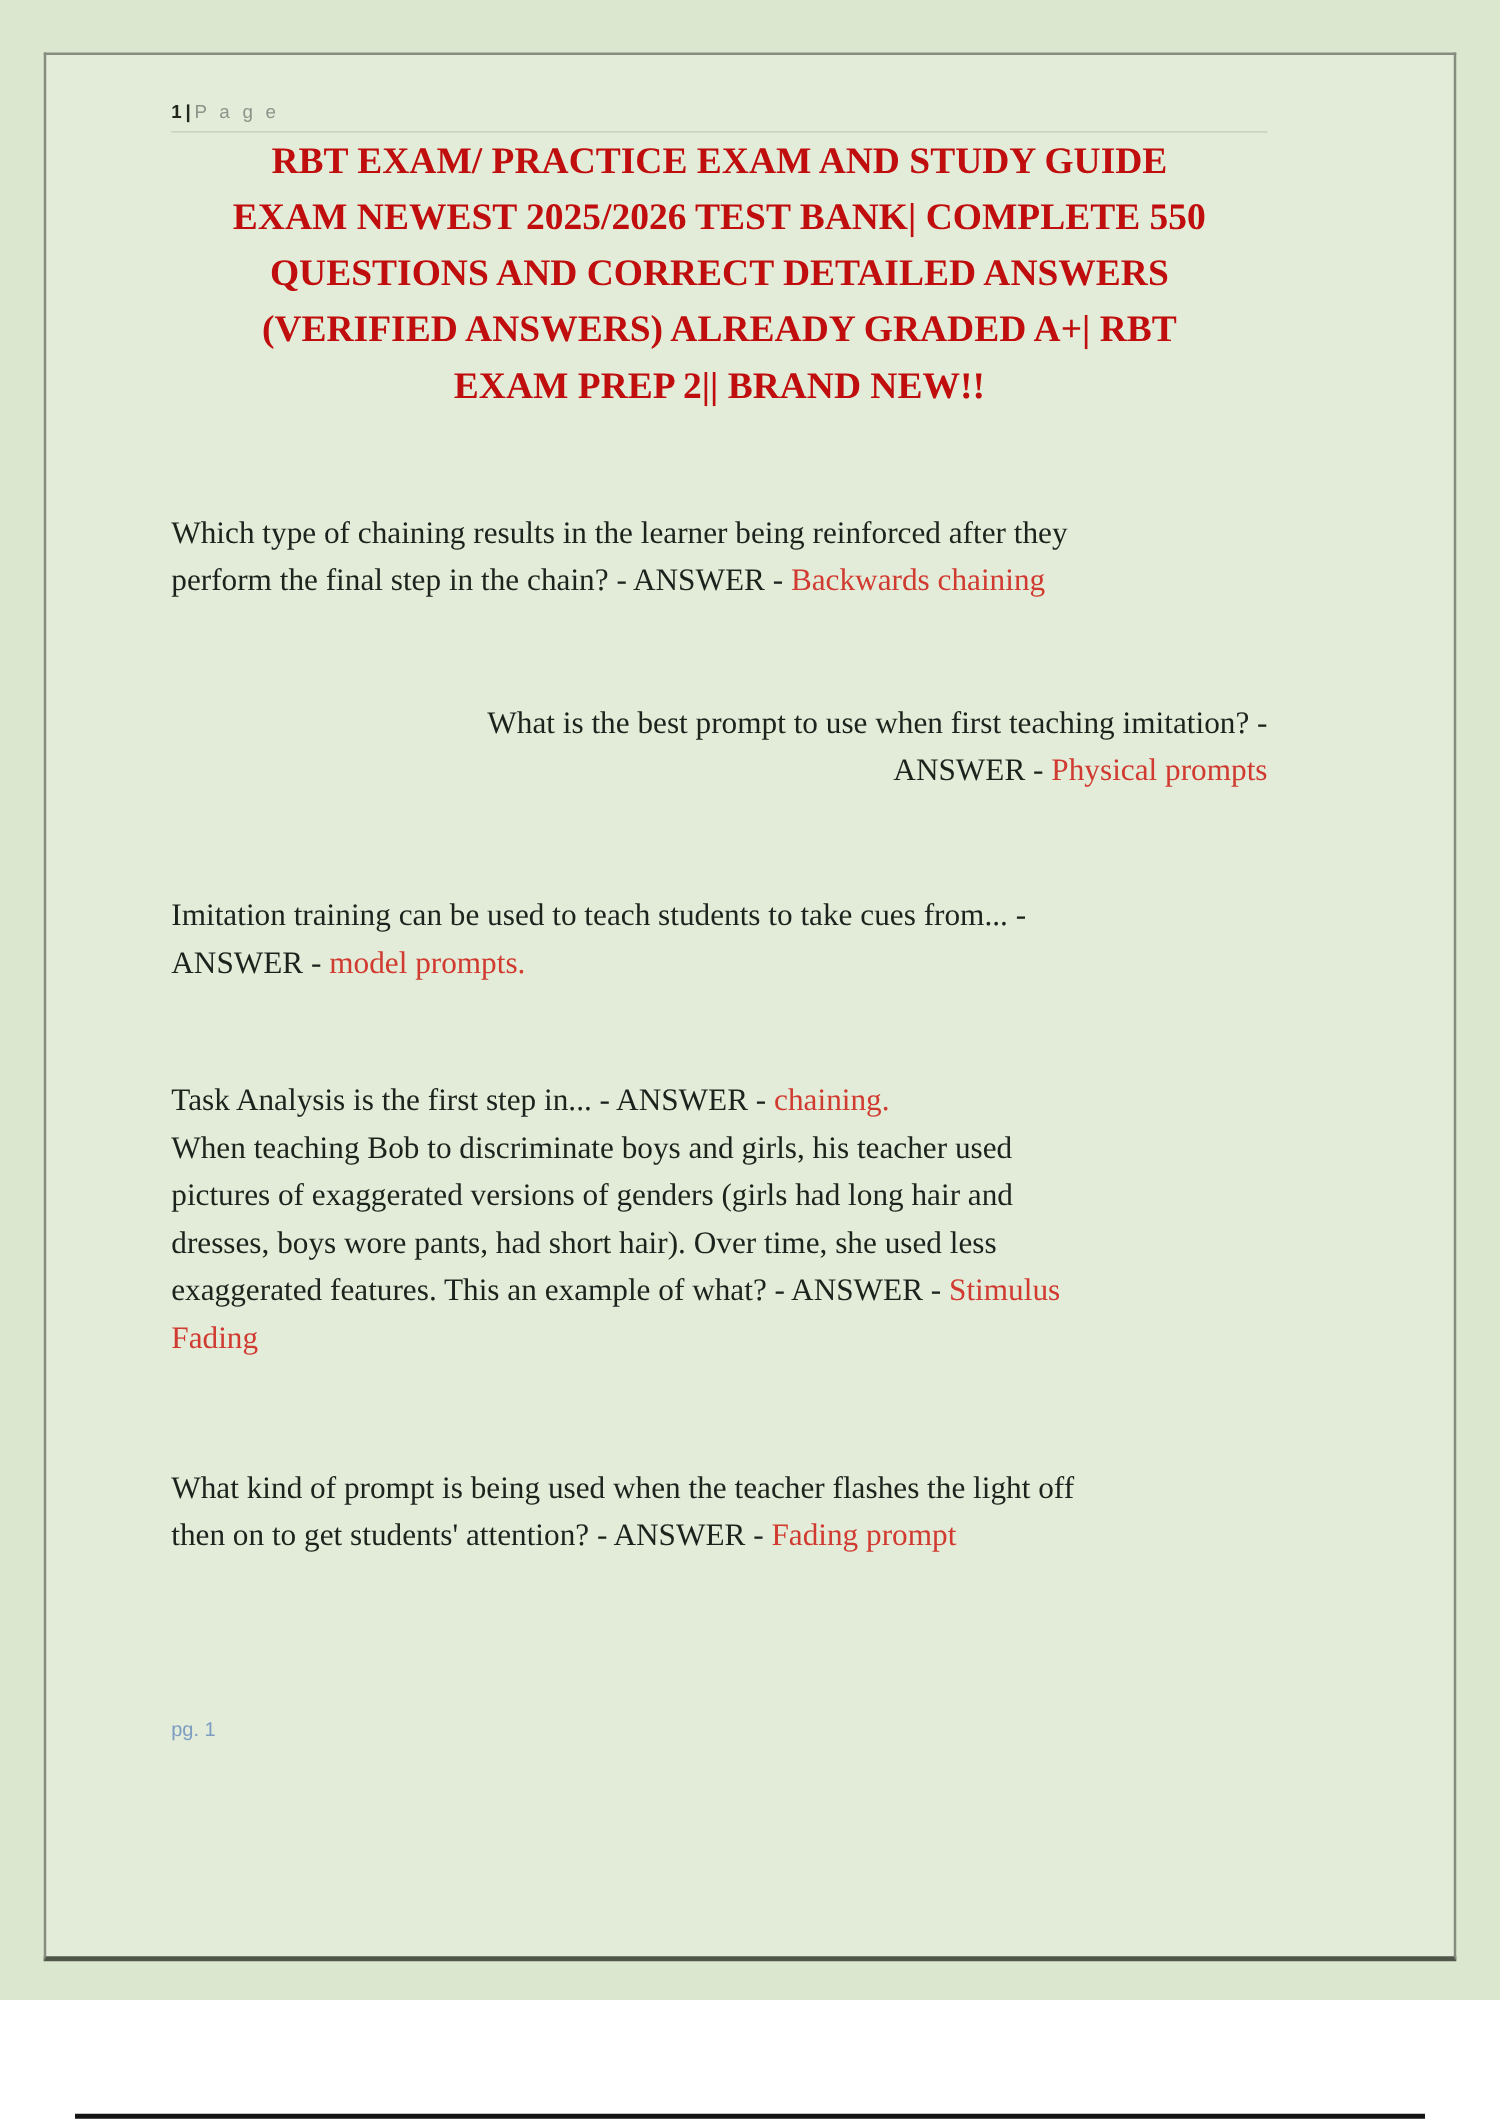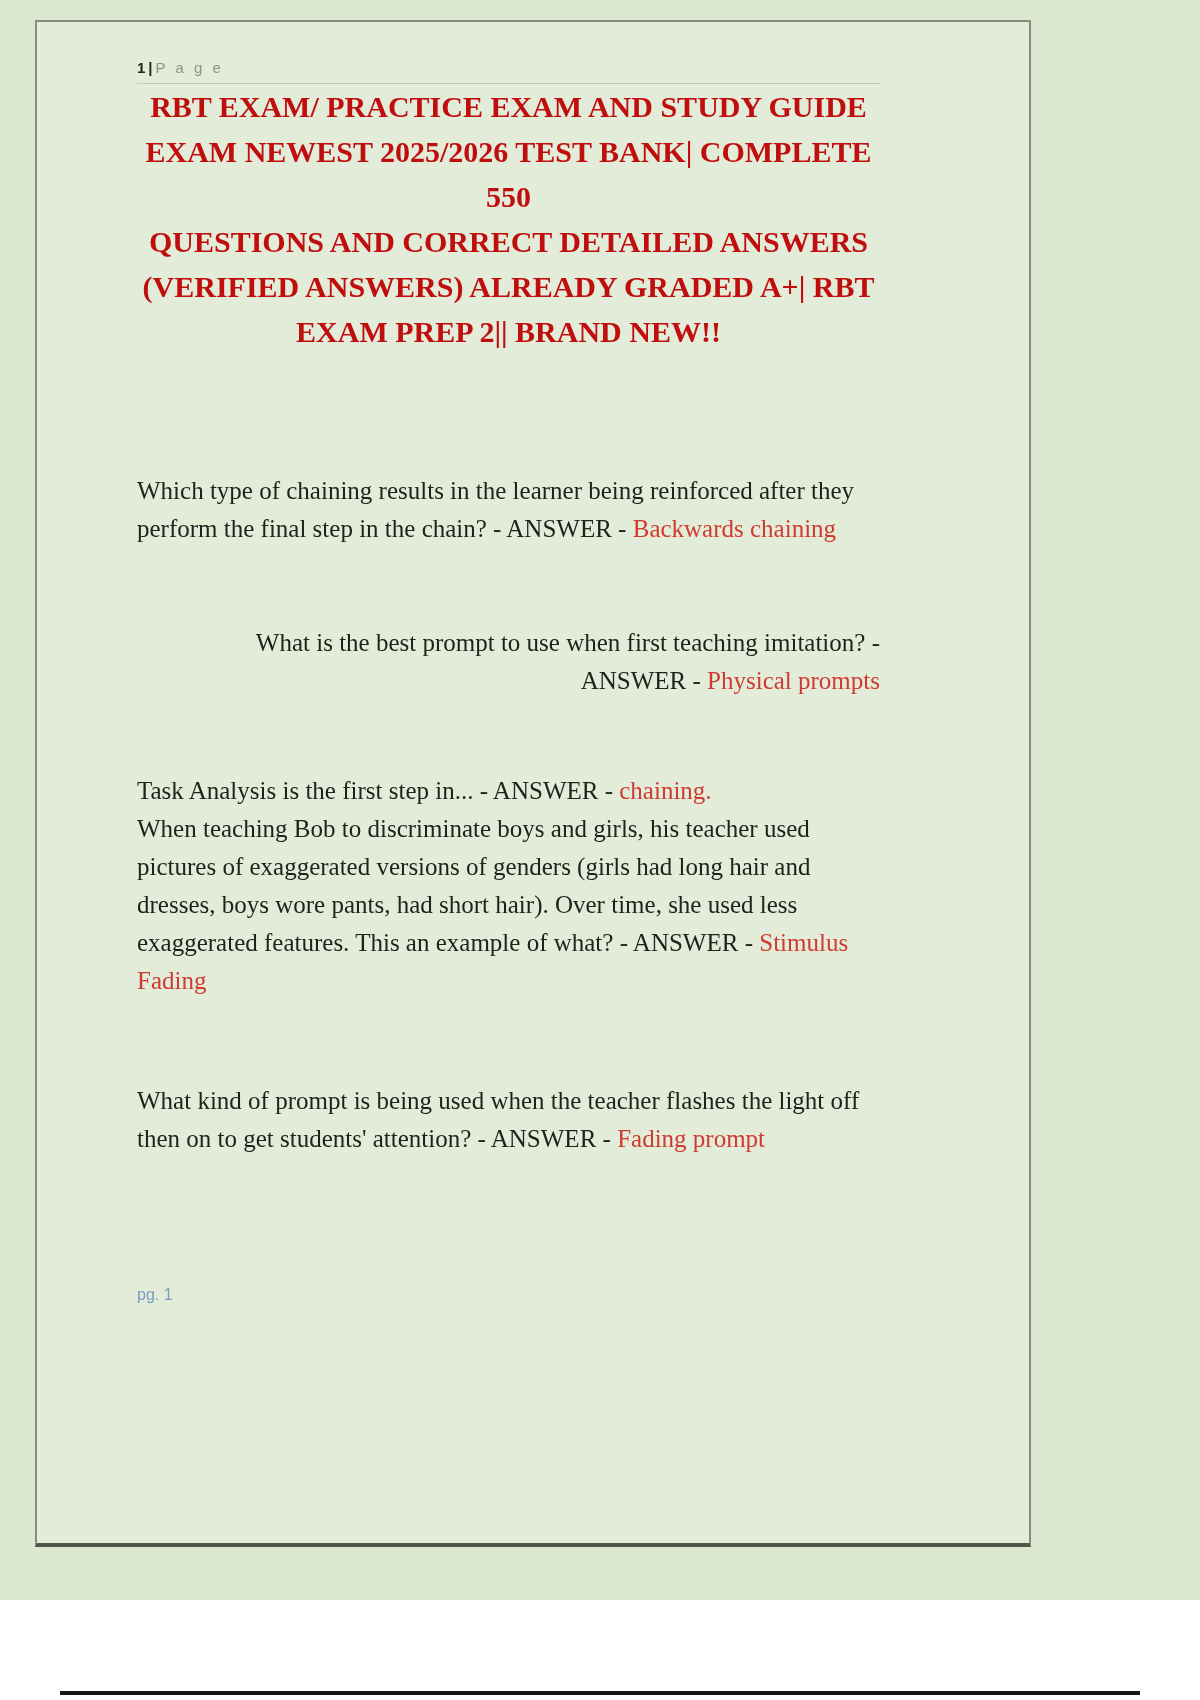--- a/index.html
+++ b/index.html
@@ -8,22 +8,22 @@
     height: 1700px;
     position: relative;
     overflow: hidden;
     background: var(--background, #dce7d0);
     font-family: "Liberation Serif", serif;
   }
 
   .doc-page {
     position: absolute;
     left: 35px;
-    top: 20px;
-    width: 996px;
+    top: 42px;
+    width: 1130px;
     height: 1527px;
     box-sizing: border-box;
     background: var(--page_fill, #e2ecd8);
     border: 2px solid #868c7e;
     border-bottom: 4px solid #51564a;
     padding: 36px 149px 0 100px;
   }
 
   .page-header {
     font-family: "Liberation Sans", sans-serif;
@@ -51,21 +51,21 @@
 
   .qa {
     margin: 0;
     white-space: pre-wrap;
     font-size: 25px;
     line-height: 38px;
     color: var(--body_text, #1d221d);
   }
   .qa .answer { color: var(--answer_red, #d13a30); }
 
-  .qa-0 { margin-top: 118px; }
+  .qa-0 { margin-top: 77px; }
   .qa-1 { margin-top: 76px; text-align: right; }
   .qa-2 { margin-top: 78px; }
   .qa-3 { margin-top: 72px; }
   .qa-4 { }
   .qa-5 { margin-top: 82px; }
 
   .page-footer {
     margin-top: 128px;
     font-family: "Liberation Sans", sans-serif;
     font-size: 16px;
@@ -106,20 +106,22 @@
     <div>(VERIFIED ANSWERS) ALREADY GRADED A+| RBT</div>
     <div>EXAM PREP 2|| BRAND NEW!!</div>
   </div>
 
   <p class="qa qa-0"><span class="question">Which type of chaining results in the learner being reinforced after they
 perform the final step in the chain? - ANSWER - </span><span class="answer">Backwards chaining</span></p>
 
   <p class="qa qa-1"><span class="question">What is the best prompt to use when first teaching imitation? -
 ANSWER - </span><span class="answer">Physical prompts</span></p>
 
+  <p class="qa qa-2"><span class="question">Imitation training can be used to teach students to take cues from... -
+ANSWER - </span><span class="answer">model prompts.</span></p>
 
   <p class="qa qa-3"><span class="question">Task Analysis is the first step in... - ANSWER - </span><span class="answer">chaining.</span></p>
 
   <p class="qa qa-4"><span class="question">When teaching Bob to discriminate boys and girls, his teacher used
 pictures of exaggerated versions of genders (girls had long hair and
 dresses, boys wore pants, had short hair). Over time, she used less
 exaggerated features. This an example of what? - ANSWER - </span><span class="answer">Stimulus
 Fading</span></p>
 
   <p class="qa qa-5"><span class="question">What kind of prompt is being used when the teacher flashes the light off

